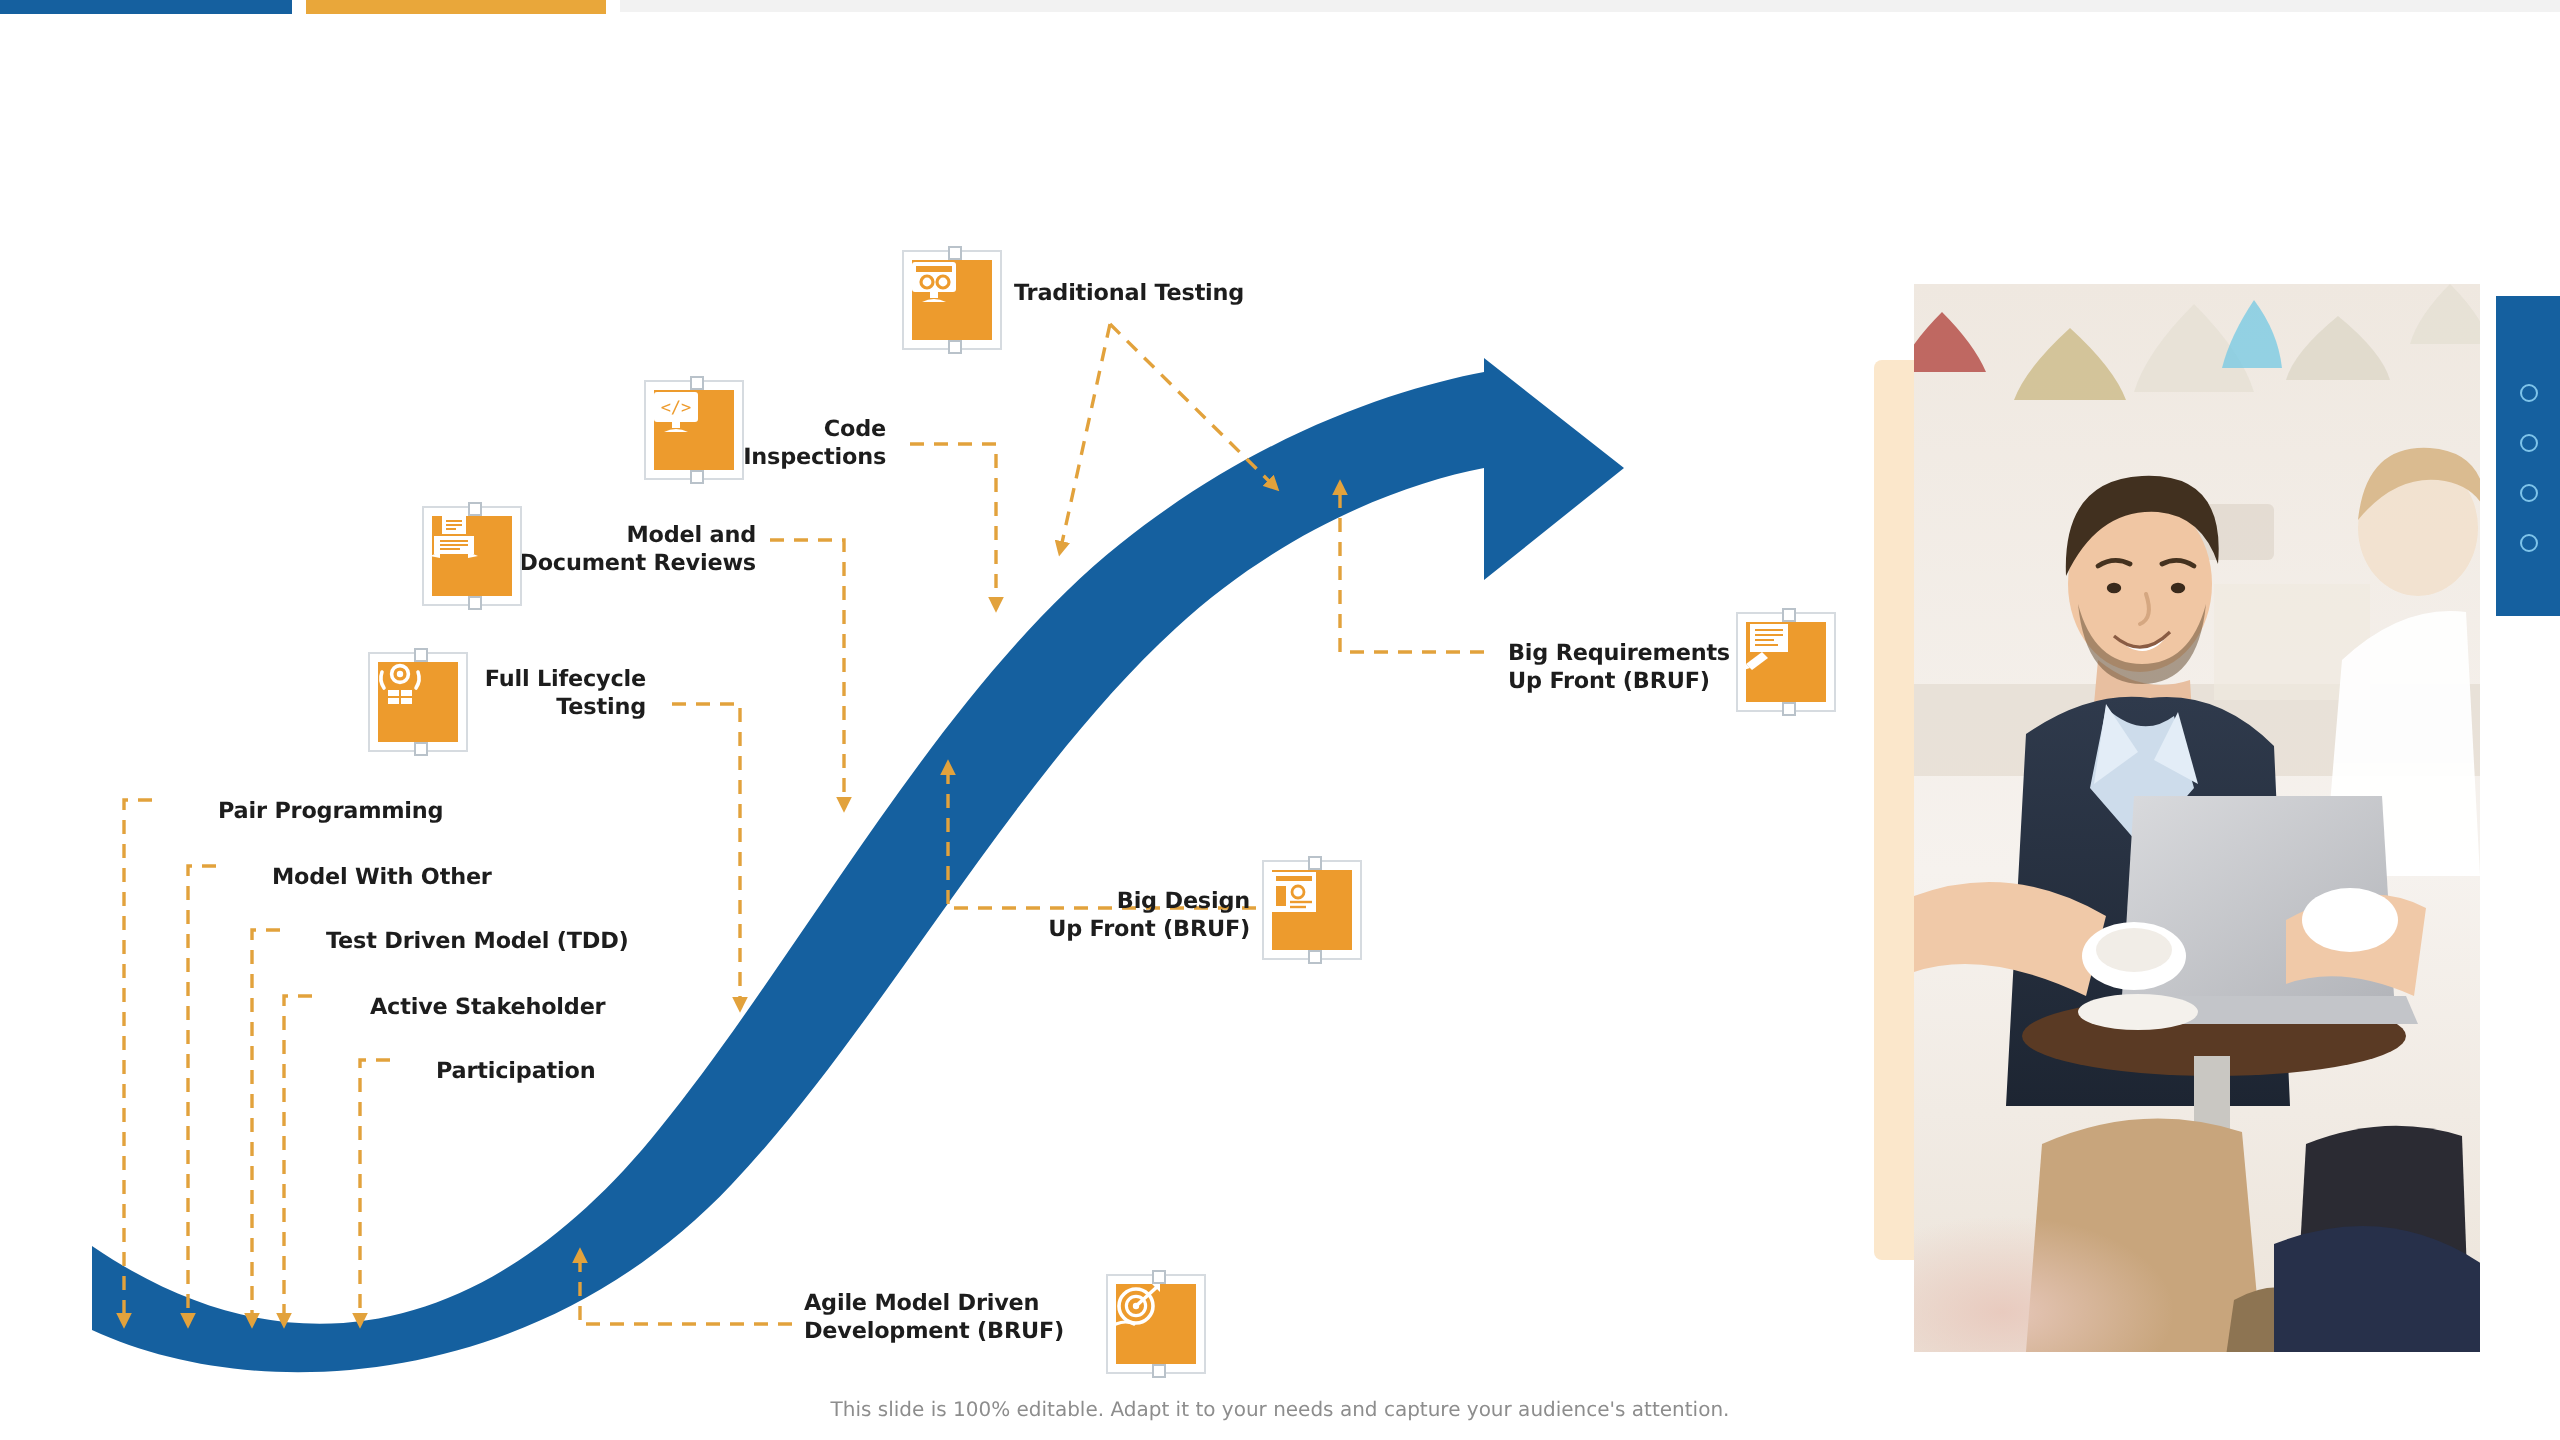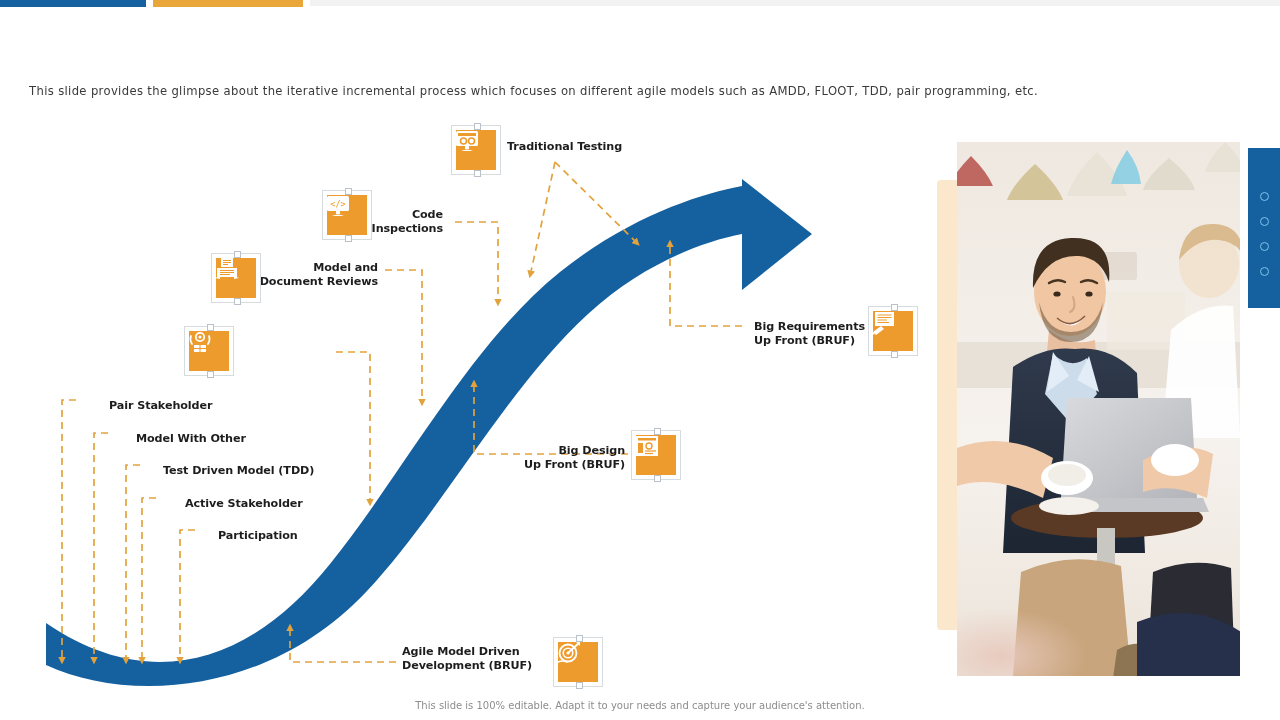--- a/index.html
+++ b/index.html
@@ -91,21 +91,20 @@
 </style>
 </head>
 <body>
 
 <div class="slide">
 
   <div class="topbar blue"></div>
   <div class="topbar orange"></div>
   <div class="topbar grey"></div>
 
-  <div class="page-subtitle">This slide provides  the glimpse about the iterative  incremental  process which focuses on different  agile models such as AMDD,  FLOOT,  TDD,  pair programming,  etc.</div>
 
   <div class="diagram">
     <svg width="960" height="720" viewBox="0 0 960 720" xmlns="http://www.w3.org/2000/svg">
       <defs>
         <marker id="ar" viewBox="0 0 10 10" refX="7" refY="5" markerWidth="4.6" markerHeight="4.6" orient="auto-start-reverse">
           <path d="M0,0 L10,5 L0,10 z" fill="#E2A23C"></path>
         </marker>
       </defs>
 
       <g>
@@ -153,22 +152,24 @@
     </svg>
 
     <div class="lbl l" style="left:507px;top:136px;">Traditional Testing</div>
 
     <div class="lbl r" style="left:315px;top:204px;width:128px;">Code
 Inspections</div>
 
     <div class="lbl r" style="left:205px;top:257px;width:173px;">Model and
 Document Reviews</div>
 
-
-    <div class="lbl l" style="left:109px;top:395px;">Pair Stakeholder</div>
+    <div class="lbl r" style="left:180px;top:329px;width:143px;">Full Lifecycle
+Testing</div>
+
+    <div class="lbl l" style="left:109px;top:395px;">Pair Programming</div>
 
     <div class="lbl l" style="left:136px;top:428px;">Model With Other</div>
 
     <div class="lbl l" style="left:163px;top:460px;">Test Driven Model (TDD)</div>
 
     <div class="lbl l" style="left:185px;top:493px;">Active Stakeholder</div>
 
     <div class="lbl l" style="left:218px;top:525px;">Participation</div>
 
     <div class="lbl l" style="left:754px;top:316px;width:120px;">Big Requirements

